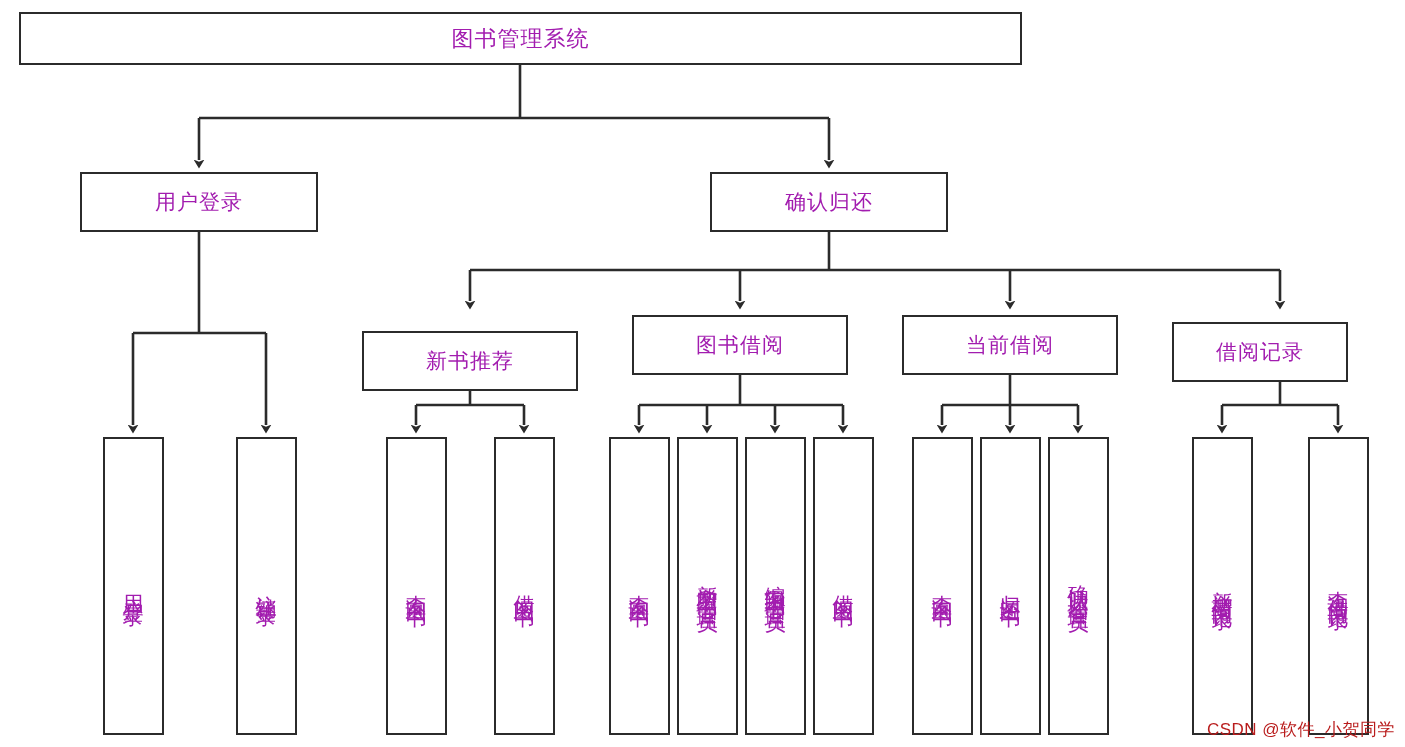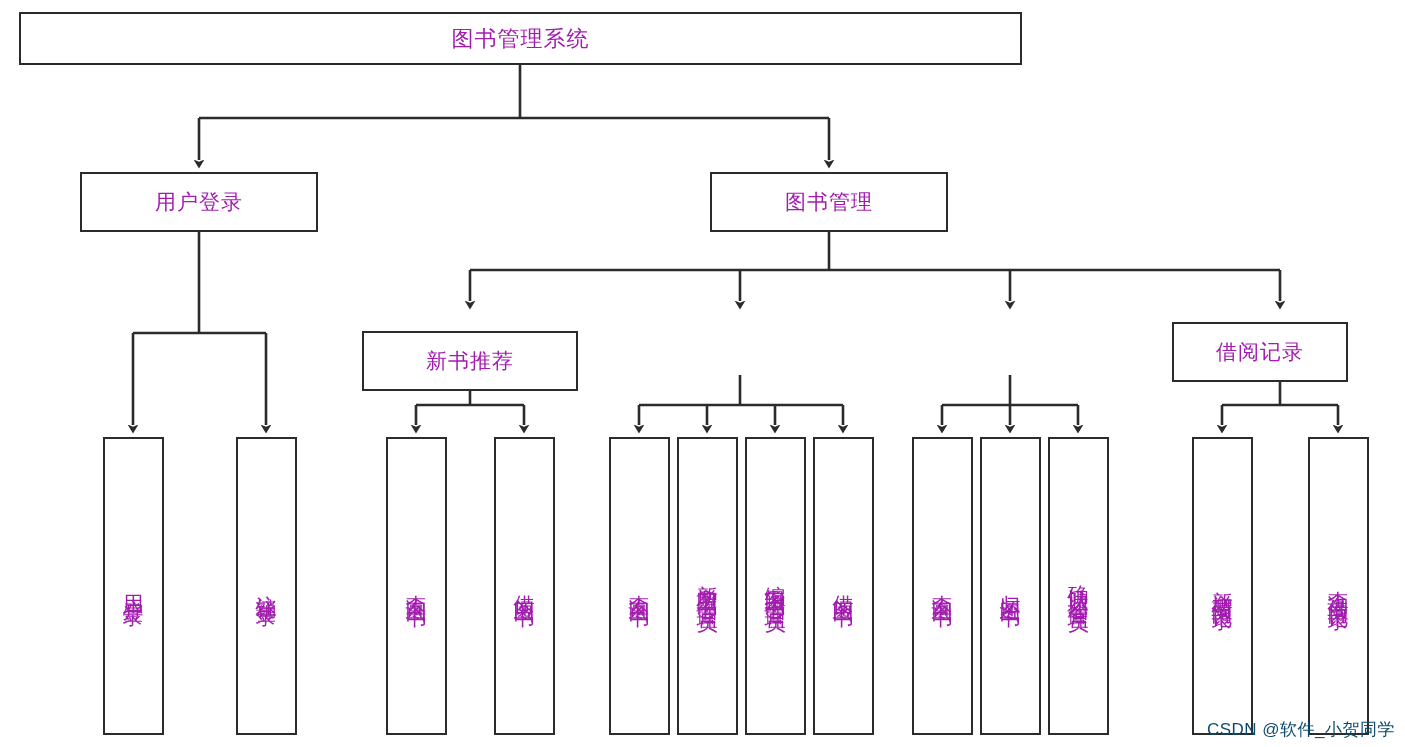--- a/index.html
+++ b/index.html
@@ -46,21 +46,21 @@
     writing-mode:vertical-rl;
     text-orientation:upright;
     display:block;
   }
 
   .watermark {
     position:absolute;
     right:10px;
     bottom:6px;
     font-size:17px;
-    color:#0c4a6e;
+    color:#b91c1c;
     letter-spacing:0.5px;
     white-space:nowrap;
     font-family:"Liberation Sans","DejaVu Sans",sans-serif;
   }
 </style>
 </head>
 <body>
 
 <div id="diagram">
 
@@ -116,28 +116,34 @@
 
   <div class="node h root" style="left:19px; top:12px; width:1003px; height:53px;">
     <span>图书管理系统</span>
   </div>
 
   <div class="node h" style="left:80px; top:172px; width:238px; height:60px;">
     <span>用户登录</span>
   </div>
 
   <div class="node h" style="left:710px; top:172px; width:238px; height:60px;">
-    <span>图书管理</span>
+    <span>确认归还</span>
   </div>
 
   <div class="node h" style="left:362px; top:315px; width:216px; height:60px;margin-top:16px;">
     <span>新书推荐</span>
   </div>
 
-
+  <div class="node h" style="left:632px; top:315px; width:216px; height:60px;">
+    <span>图书借阅</span>
+  </div>
+
+  <div class="node h" style="left:902px; top:315px; width:216px; height:60px;">
+    <span>当前借阅</span>
+  </div>
 
   <div class="node h" style="left:1172px; top:322px; width:176px; height:60px;text-align:center;">
     <span>借阅记录</span>
   </div>
 
   <div class="node v" style="left:103px; top:437px; width:61px; height:298px;">
     <span class="vtxt">用户登录</span>
   </div>
 
   <div class="node v" style="left:236px; top:437px; width:61px; height:298px;">

